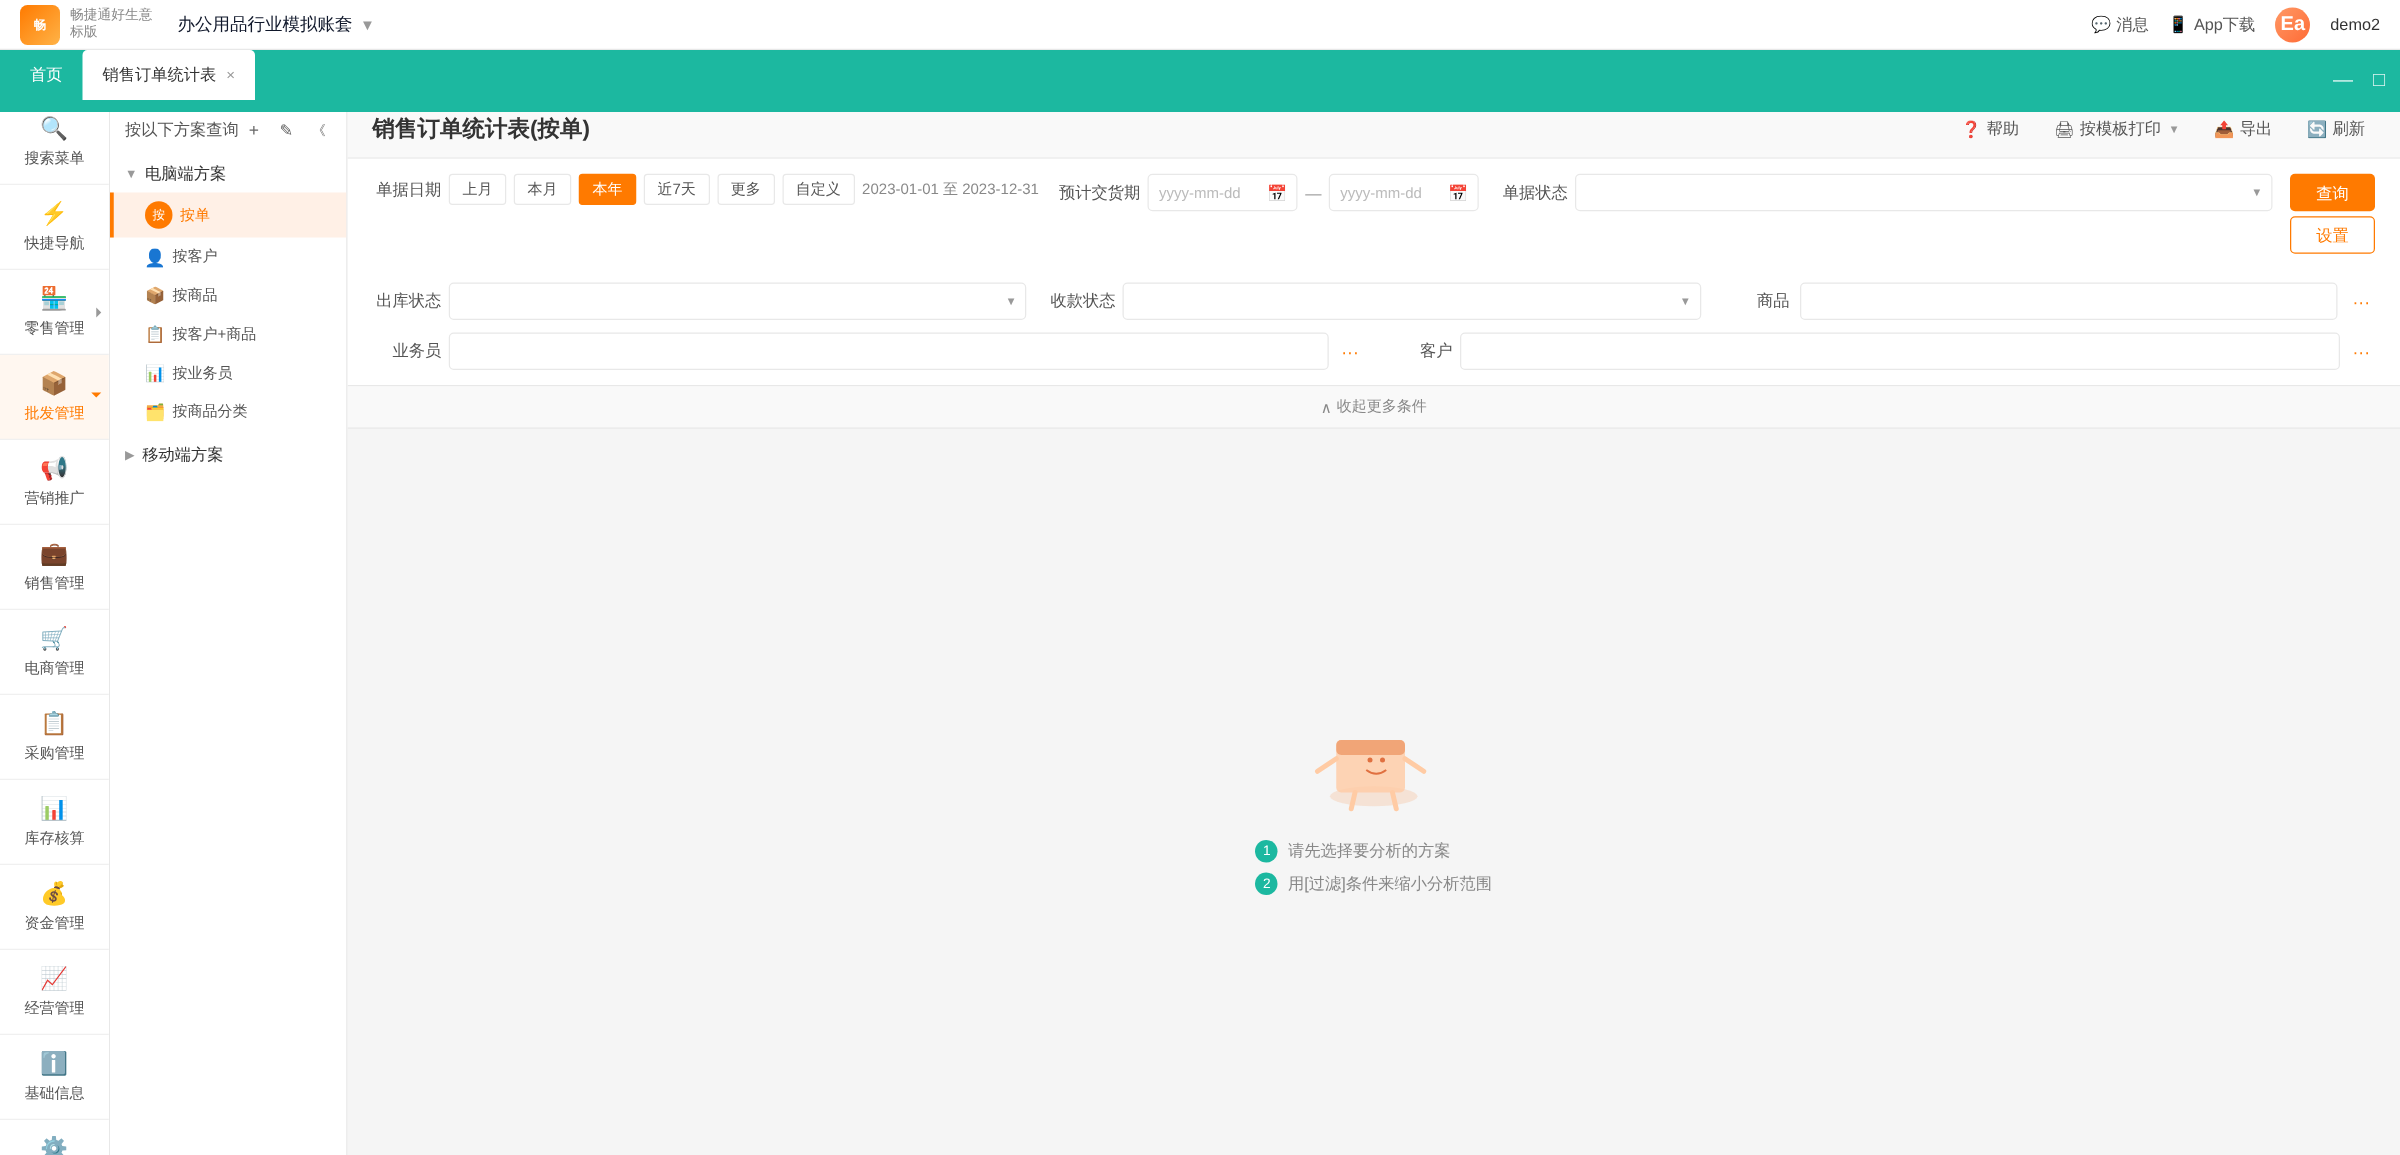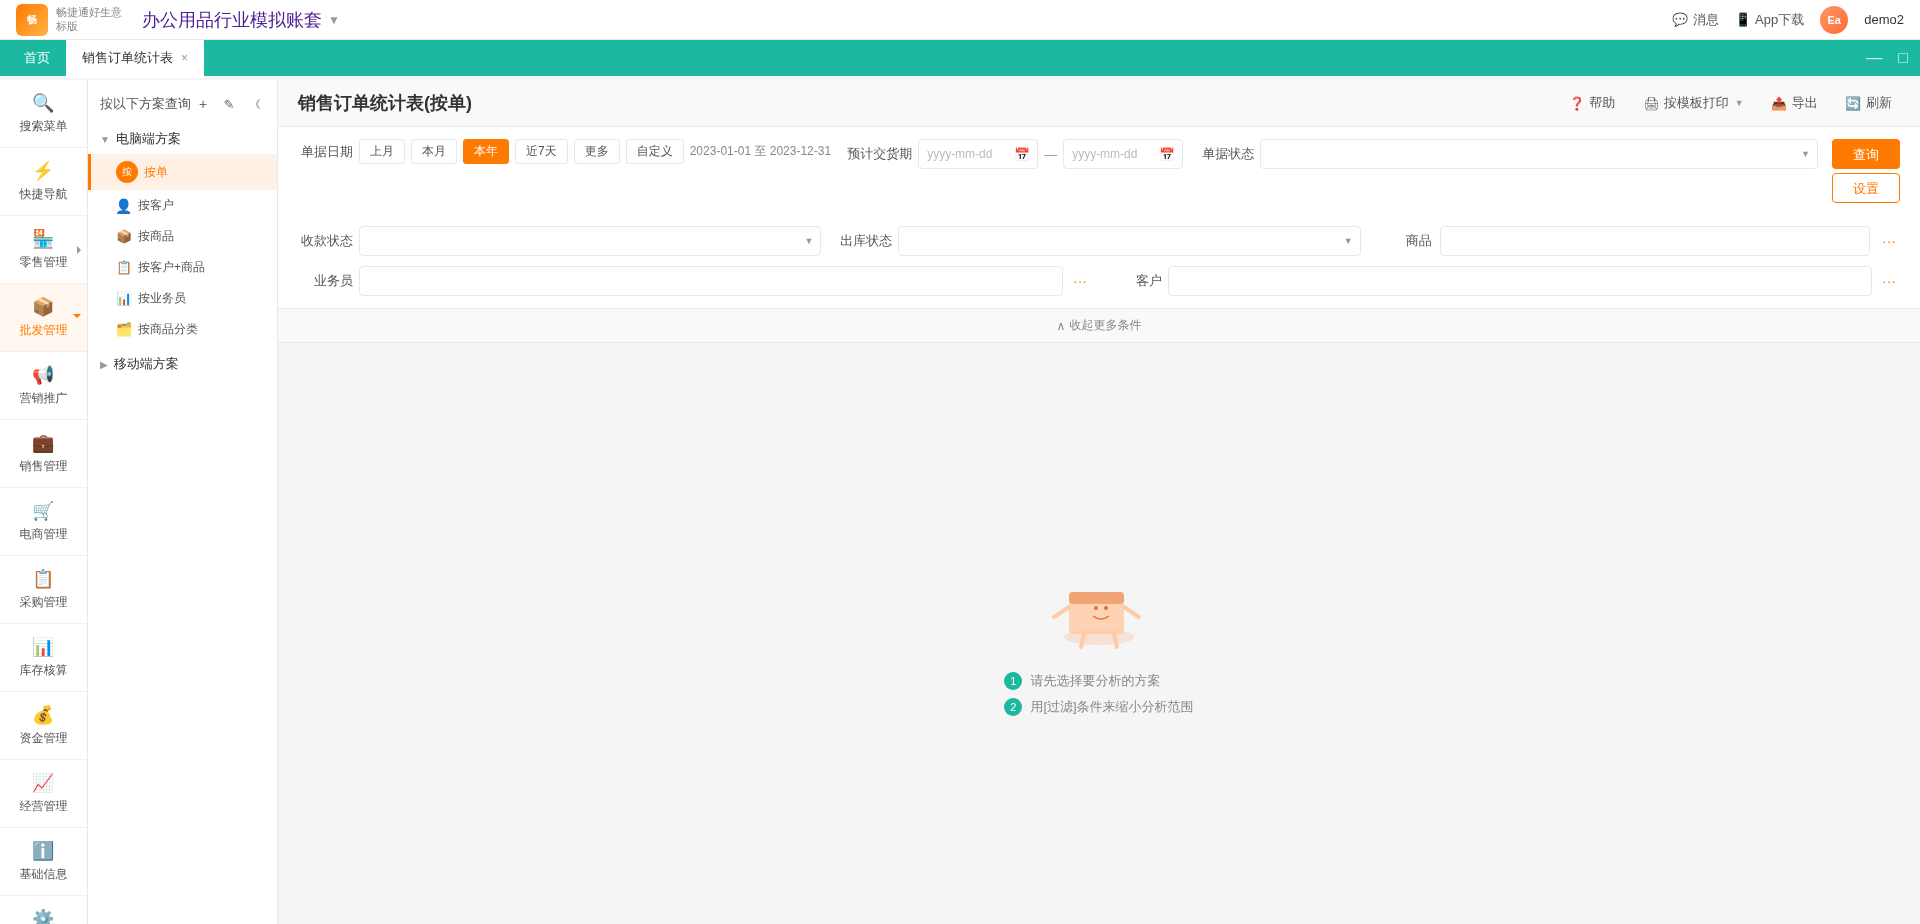--- a/index.html
+++ b/index.html
@@ -21,37 +21,36 @@
     .top-bar-left { display: flex; align-items: center; gap: 8px; }
     .logo-icon {
       width: 32px; height: 32px;
       background: linear-gradient(135deg, #ff7a00, #ffb347);
       border-radius: 6px;
       display: flex; align-items: center; justify-content: center;
       color: #fff; font-size: 12px; font-weight: bold;
     }
     .logo-text { font-size: 11px; color: #888; line-height: 1.2; }
     .top-bar-center { display: flex; align-items: center; gap: 6px; flex: 1; padding: 0 20px; }
-    .workspace-title { color: #4c1d95; font-size: 18px; }
+    .workspace-title { color: #0f172a; font-size: 14px; }
     .workspace-arrow { color: #999; font-size: 12px; }
     .top-bar-right { display: flex; align-items: center; gap: 16px; }
     .top-bar-right-item { display: flex; align-items: center; gap: 4px; color: #555; font-size: 13px; cursor: pointer; }
     .avatar {
       width: 28px; height: 28px; border-radius: 50%;
       background: linear-gradient(135deg, #ff9966, #ff6b35);
       display: flex; align-items: center; justify-content: center;
-      color: #fff; font-size: 11px; font-weight: bold; text-align: center;
+      color: #fff; font-size: 16px; font-weight: bold; text-align: center;
     }
 
     
     .nav-tabs {
-      height: 36px;
+      height: 49px;
       background: #1cb8a0;
       display: flex;
-      align-items: center;
       position: fixed;
       top: 40px; left: 0; right: 0;
       z-index: 99;
       padding: 0 8px;
     }
     .nav-tab {
       height: 40px;
       display: flex; align-items: center;
       padding: 0 16px;
       cursor: pointer;
@@ -705,35 +704,35 @@
         </div>
 
         <div class="btn-group-right">
           <button class="btn-search">查询</button>
           <button class="btn-reset">设置</button>
         </div>
       </div>
 
       <div style="display:flex; align-items:center; gap:16px; margin-bottom:10px;">
         <div style="display:flex; align-items:center; gap:6px; flex:1;">
+          <span class="filter-label">出库状态</span>
+          <div class="select-wrapper">
+            <select>
+              <option value=""></option>
+            </select>
+          </div>
+        </div>
+        <div style="display:flex; align-items:center; gap:6px; flex:1;">
           <span class="filter-label">收款状态</span>
           <div class="select-wrapper">
             <select>
               <option value=""></option>
             </select>
           </div>
         </div>
-        <div style="display:flex; align-items:center; gap:6px; flex:1;">
-          <span class="filter-label">出库状态</span>
-          <div class="select-wrapper">
-            <select>
-              <option value=""></option>
-            </select>
-          </div>
-        </div>
         <div style="display:flex; align-items:center; gap:8px; flex:1;">
           <span class="filter-label">商品</span>
           <input type="text" class="filter-input" style="flex: 1 1 0%;">
           <span class="ellipsis-btn">···</span>
         </div>
       </div>
 
       <div style="display:flex; align-items:flex-start; gap:16px;">
         <div style="display:flex; align-items:center; gap:6px; flex:1;">
           <span class="filter-label">业务员</span>

